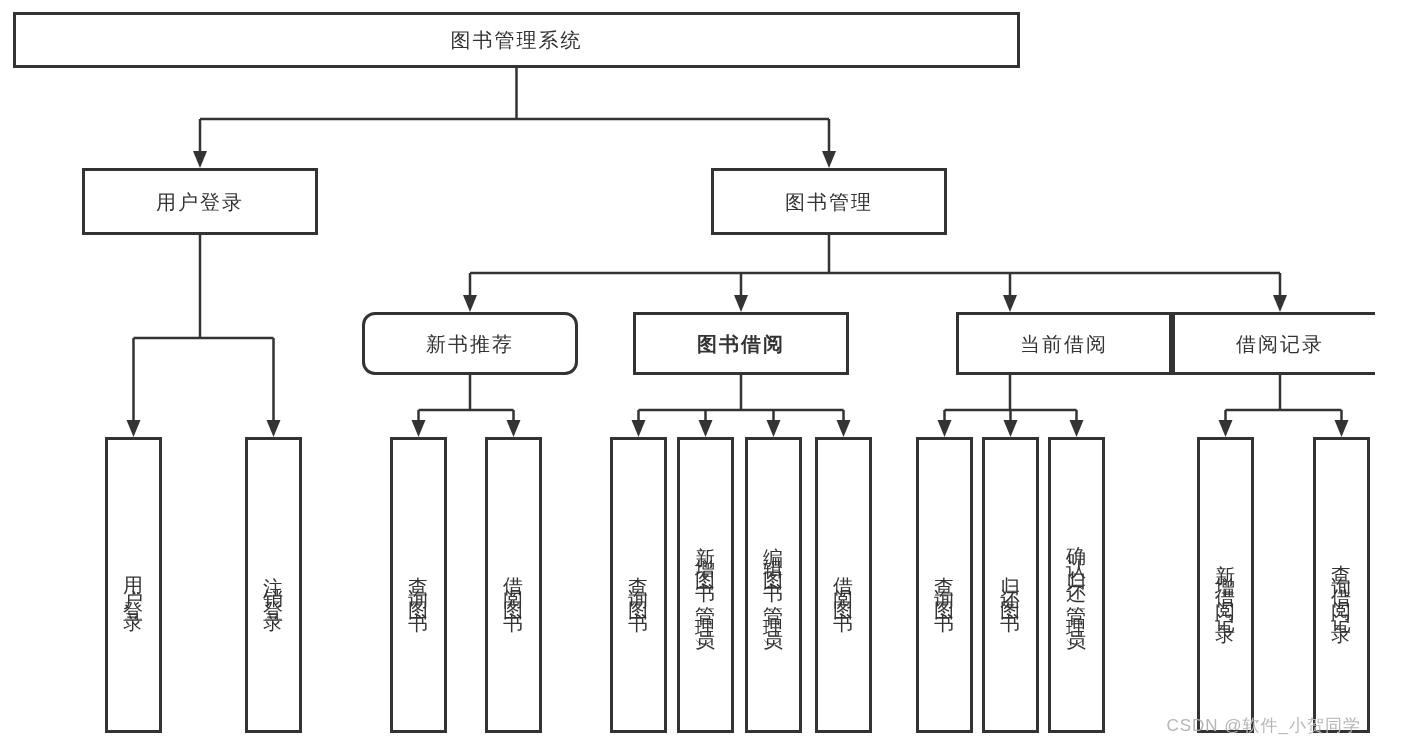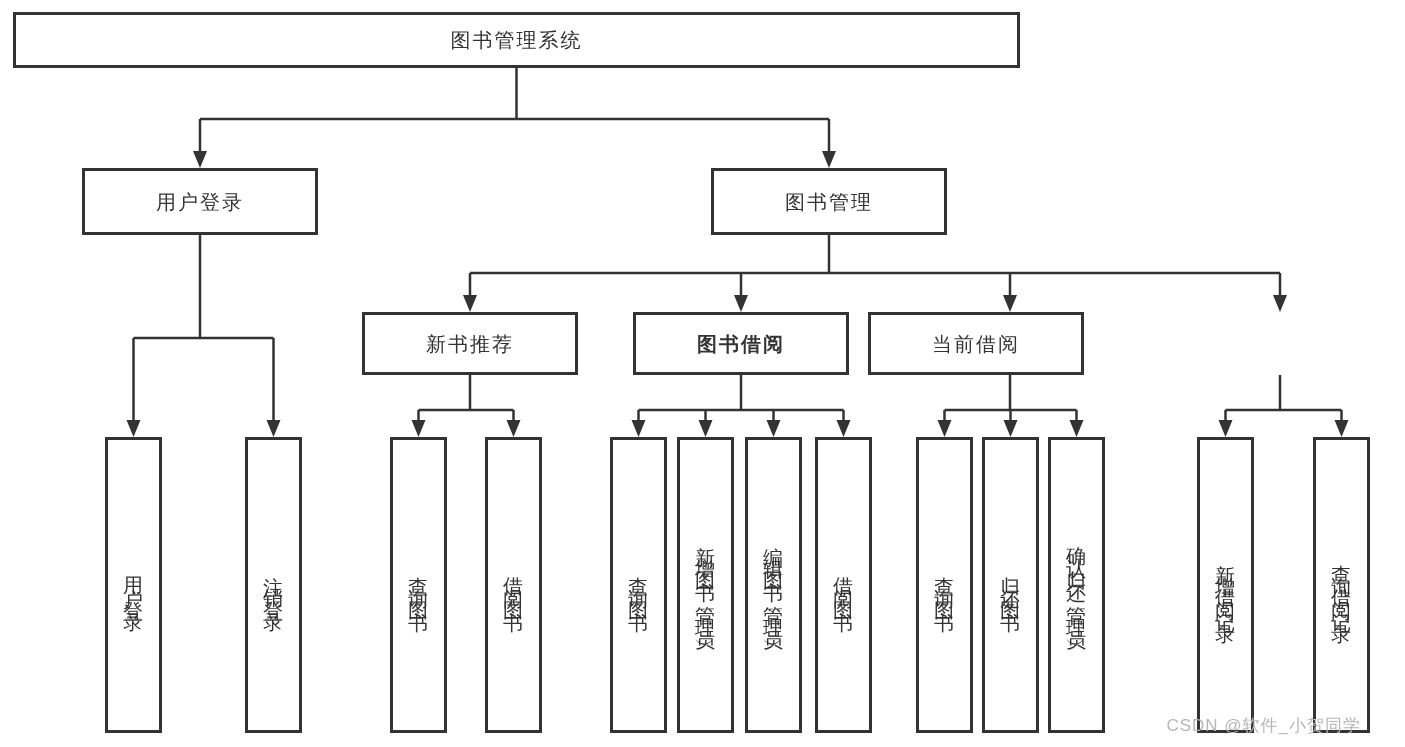--- a/index.html
+++ b/index.html
@@ -35,23 +35,23 @@
   .hlabel {
     font-size: 20px;
     letter-spacing: 2px;
     white-space: nowrap;
     line-height: 1;
   }
   .node-root   { left: 13px;   top: 12px;  width: 1007px; height: 56px; }
   .node-l2-a   { left: 82px;   top: 168px; width: 236px;  height: 67px; }
   .node-l2-b   { left: 711px;  top: 168px; width: 236px;  height: 67px; text-align: right; }
   .node-l3     { top: 312px; width: 216px; height: 63px; }
-  .node-l3-a   { left: 362px; }
+  .node-l3-a   { left: 362px; border-radius: 13px; }
   .node-l3-b   { left: 633px; font-weight: bold; }
-  .node-l3-c   { left: 868px; }
+  .node-l3-c   { left: 956px; }
   .node-l3-d   { left: 1172px; }
   .leaf {
     top: 437px;
     width: 57px;
     height: 296px;
   }
   .vtext {
     writing-mode: vertical-rl;
     text-orientation: mixed;
     font-size: 20px;
@@ -122,20 +122,23 @@
 
   <div class="node node-l3 node-l3-a">
     <span class="hlabel">新书推荐</span>
   </div>
   <div class="node node-l3 node-l3-b">
     <span class="hlabel">图书借阅</span>
   </div>
   <div class="node node-l3 node-l3-c">
     <span class="hlabel">当前借阅</span>
   </div>
+  <div class="node node-l3 node-l3-d">
+    <span class="hlabel">借阅记录</span>
+  </div>
 
   <div class="node leaf" style="left:105px">
     <span class="vtext">用户登录</span>
   </div>
   <div class="node leaf" style="left:245px">
     <span class="vtext">注销登录</span>
   </div>
 
   <div class="node leaf" style="left:390px">
     <span class="vtext">查询图书</span>

